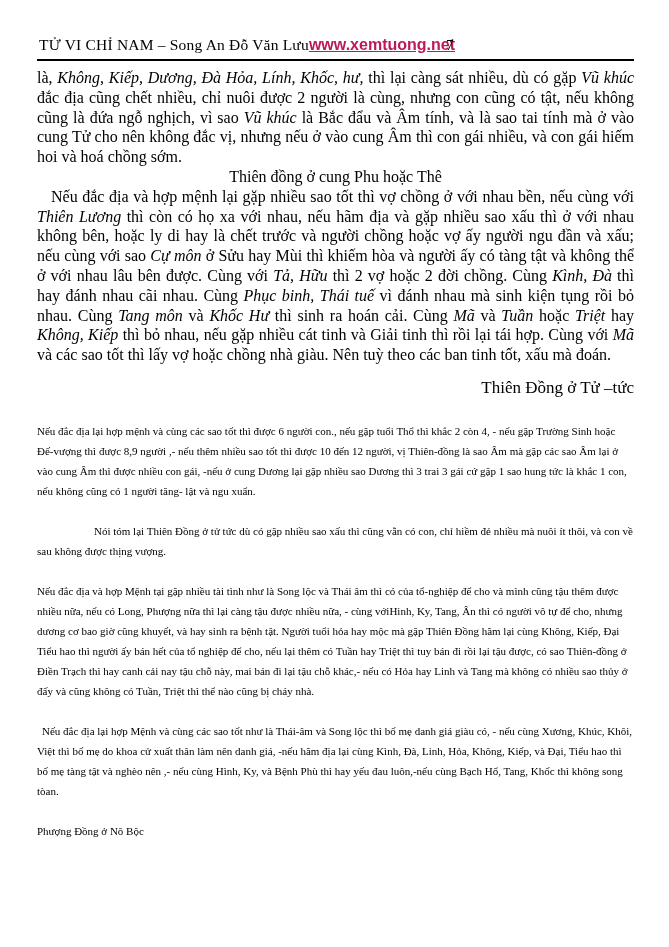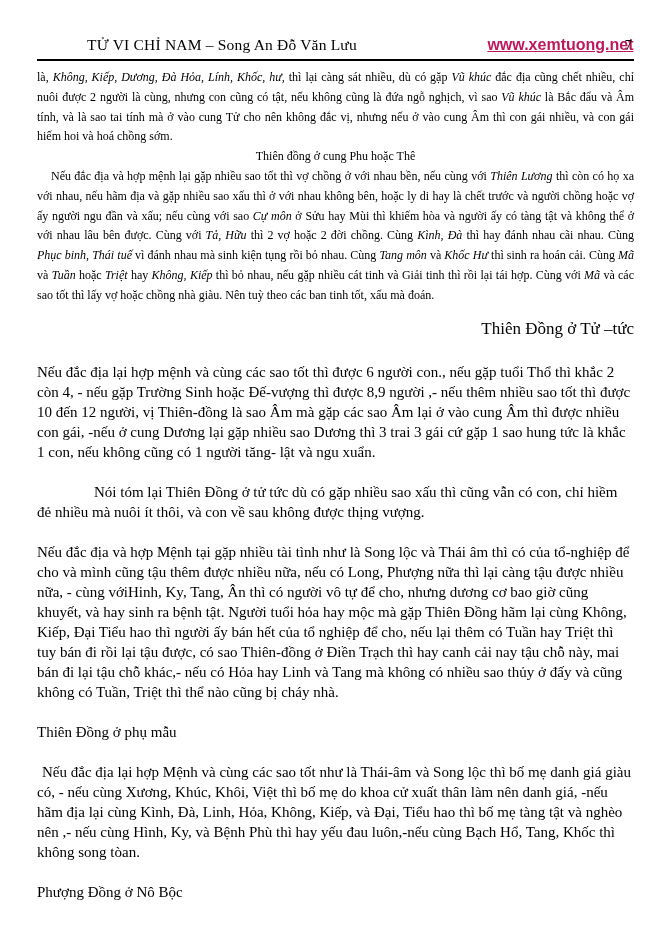--- a/index.html
+++ b/index.html
@@ -6,38 +6,37 @@
   html, body { background: #ffffff; }
   body {
     width: 669px; height: 947px;
     font-family: "Liberation Serif", serif;
     color: #000000;
     overflow: hidden;
   }
   .page { padding: 36px 35px 0 37px; }
 
   .header {
-    display: flex; justify-content: space-between; align-items: baseline;
+    display: flex; justify-content: flex-start; align-items: baseline;
     padding: 0 2px;
-    margin-left: 48px;
   }
   .header-title { font-size: 15.5px; letter-spacing: 0.2px; white-space: nowrap; }
   .header-right { white-space: nowrap; }
   .site-link {
     font-family: "Liberation Sans", sans-serif;
     font-weight: bold; font-size: 16px;
     color: #be185d; text-decoration: underline;
   }
   .page-number { font-size: 15px; margin-left: -9px; }
 
   .rule { border-top: 2px solid #000; margin-top: 5px; margin-bottom: 7px; }
 
-  .blk { font-size: 12px; }
+  .blk { font-size: 16px; }
   .body1 { line-height: 19.8px; text-align: justify; }
-  .body2 { font-size: 15px; line-height: 20px; text-align: left; margin-top: 20px; }
+  .body2 { font-size: 11px; line-height: 20px; text-align: left; margin-top: 20px; }
   .center { text-align: center; }
   .bold { font-weight: normal; }
   .it { font-style: italic; }
   .title { font-size: 17px; line-height: 27px; text-align: right; margin: 9px 0 5px; }
   .ind-small { text-indent: 14px; }
   .ind-tiny { text-indent: 5px; }
   .ind-tab { text-indent: 57px; }
 </style>
 </head>
 <body>
@@ -53,17 +52,16 @@
   <div class="rule"></div>
 
   <main class="content">
       <div class="blk body1"><span>là, </span><span class="it">Không, Kiếp, Dương, Đà Hỏa, Lính, Khốc, hư,</span><span> thì lại càng sát nhiều, dù có gặp </span><span class="it">Vũ khúc</span><span> đắc địa cũng chết nhiều, chỉ nuôi được 2 người là cùng, nhưng con cũng có tật, nếu không cũng là đứa ngỗ nghịch, vì sao </span><span class="it">Vũ khúc</span><span> là Bắc đẩu và Âm tính, và là sao tai tính mà ở vào cung Tử cho nên không đắc vị, nhưng nếu ở vào cung Âm thì con gái nhiều, và con gái hiếm hoi và hoá chồng sớm.</span></div>
       <div class="blk body1 center bold"><span class="bold">Thiên đồng ở cung Phu hoặc Thê</span></div>
       <div class="blk body1 ind-small"><span>Nếu đắc địa và hợp mệnh lại gặp nhiều sao tốt thì vợ chồng ở với nhau bền, nếu cùng với </span><span class="it">Thiên Lương</span><span> thì còn có họ xa với nhau, nếu hãm địa và gặp nhiều sao xấu thì ở với nhau không bên, hoặc ly di hay là chết trước và người chồng hoặc vợ ấy người ngu đần và xấu; nếu cùng với sao </span><span class="it">Cự môn</span><span> ở Sửu hay Mùi thì khiếm hòa và người ấy có tàng tật và không thể ở với nhau lâu bên được. Cùng với </span><span class="it">Tả, Hữu</span><span> thì 2 vợ hoặc 2 đời chồng. Cùng </span><span class="it">Kình, Đà</span><span> thì hay đánh nhau cãi nhau. Cùng </span><span class="it">Phục binh, Thái tuế</span><span> vì đánh nhau mà sinh kiện tụng rồi bỏ nhau. Cùng </span><span class="it">Tang môn</span><span> và </span><span class="it">Khốc Hư</span><span> thì sinh ra hoán cải. Cùng </span><span class="it">Mã</span><span> và </span><span class="it">Tuần</span><span> hoặc </span><span class="it">Triệt</span><span> hay </span><span class="it">Không, Kiếp</span><span> thì bỏ nhau, nếu gặp nhiều cát tinh và Giải tinh thì rồi lại tái hợp. Cùng với </span><span class="it">Mã</span><span> và các sao tốt thì lấy vợ hoặc chồng nhà giàu. Nên tuỳ theo các ban tinh tốt, xấu mà đoán.</span></div>
       <div class="blk title bold"><span class="bold">Thiên Đồng ở Tử –tức</span></div>
       <div class="blk body2"><span>Nếu đắc địa lại hợp mệnh và cùng các sao tốt thì được 6 người con., nếu gặp tuổi Thổ thì khắc 2 còn 4, - nếu gặp Trường Sinh hoặc Đế-vượng thì được 8,9 người ,- nếu thêm nhiều sao tốt thì được 10 đến 12 người, vị Thiên-đồng là sao Âm mà gặp các sao Âm lại ở vào cung Âm thì được nhiều con gái, -nếu ở cung Dương lại gặp nhiều sao Dương thì 3 trai 3 gái cứ gặp 1 sao hung tức là khắc 1 con, nếu không cũng có 1 người tăng- lật và ngu xuẩn.</span></div>
       <div class="blk body2 ind-tab"><span>Nói tóm lại Thiên Đồng ở tử tức dù có gặp nhiều sao xấu thì cũng vẫn có con, chỉ hiềm đẻ nhiều mà nuôi ít thôi, và con về sau không được thịng vượng.</span></div>
       <div class="blk body2"><span>Nếu đắc địa và hợp Mệnh tại gặp nhiều tài tình như là Song lộc và Thái âm thì có của tổ-nghiệp để cho và mình cũng tậu thêm được nhiều nữa, nếu có Long, Phượng nữa thì lại càng tậu được nhiều nữa, - cùng vớiHinh, Ky, Tang, Ân thì có người vô tự để cho, nhưng dương cơ bao giờ cũng khuyết, và hay sinh ra bệnh tật. Người tuổi hỏa hay mộc mà gặp Thiên Đồng hãm lại cùng Không, Kiếp, Đại Tiểu hao thì người ấy bán hết của tổ nghiệp để cho, nếu lại thêm có Tuần hay Triệt thì tuy bán đi rồi lại tậu được, có sao Thiên-đồng ở Điền Trạch thì hay canh cải nay tậu chỗ này, mai bán đi lại tậu chỗ khác,- nếu có Hỏa hay Linh và Tang mà không có nhiều sao thủy ở đấy và cũng không có Tuần, Triệt thì thể nào cũng bị cháy nhà.</span></div>
-      <div class="blk body2 bold"><span class="bold">Thiên Đồng ở phụ mẫu</span></div>
       <div class="blk body2 ind-tiny"><span>Nếu đắc địa lại hợp Mệnh và cùng các sao tốt như là Thái-âm và Song lộc thì bố mẹ danh giá giàu có, - nếu cùng Xương, Khúc, Khôi, Việt thì bố mẹ do khoa cử xuất thân làm nên danh giá, -nếu hãm địa lại cùng Kình, Đà, Linh, Hỏa, Không, Kiếp, và Đại, Tiểu hao thì bố mẹ tàng tật và nghèo nên ,- nếu cùng Hình, Ky, và Bệnh Phù thì hay yếu đau luôn,-nếu cùng Bạch Hổ, Tang, Khốc thì không song tòan.</span></div>
       <div class="blk body2"><span>Phượng Đồng ở Nô Bộc</span></div>
     </main>
 </div>
 
 </body></html>

